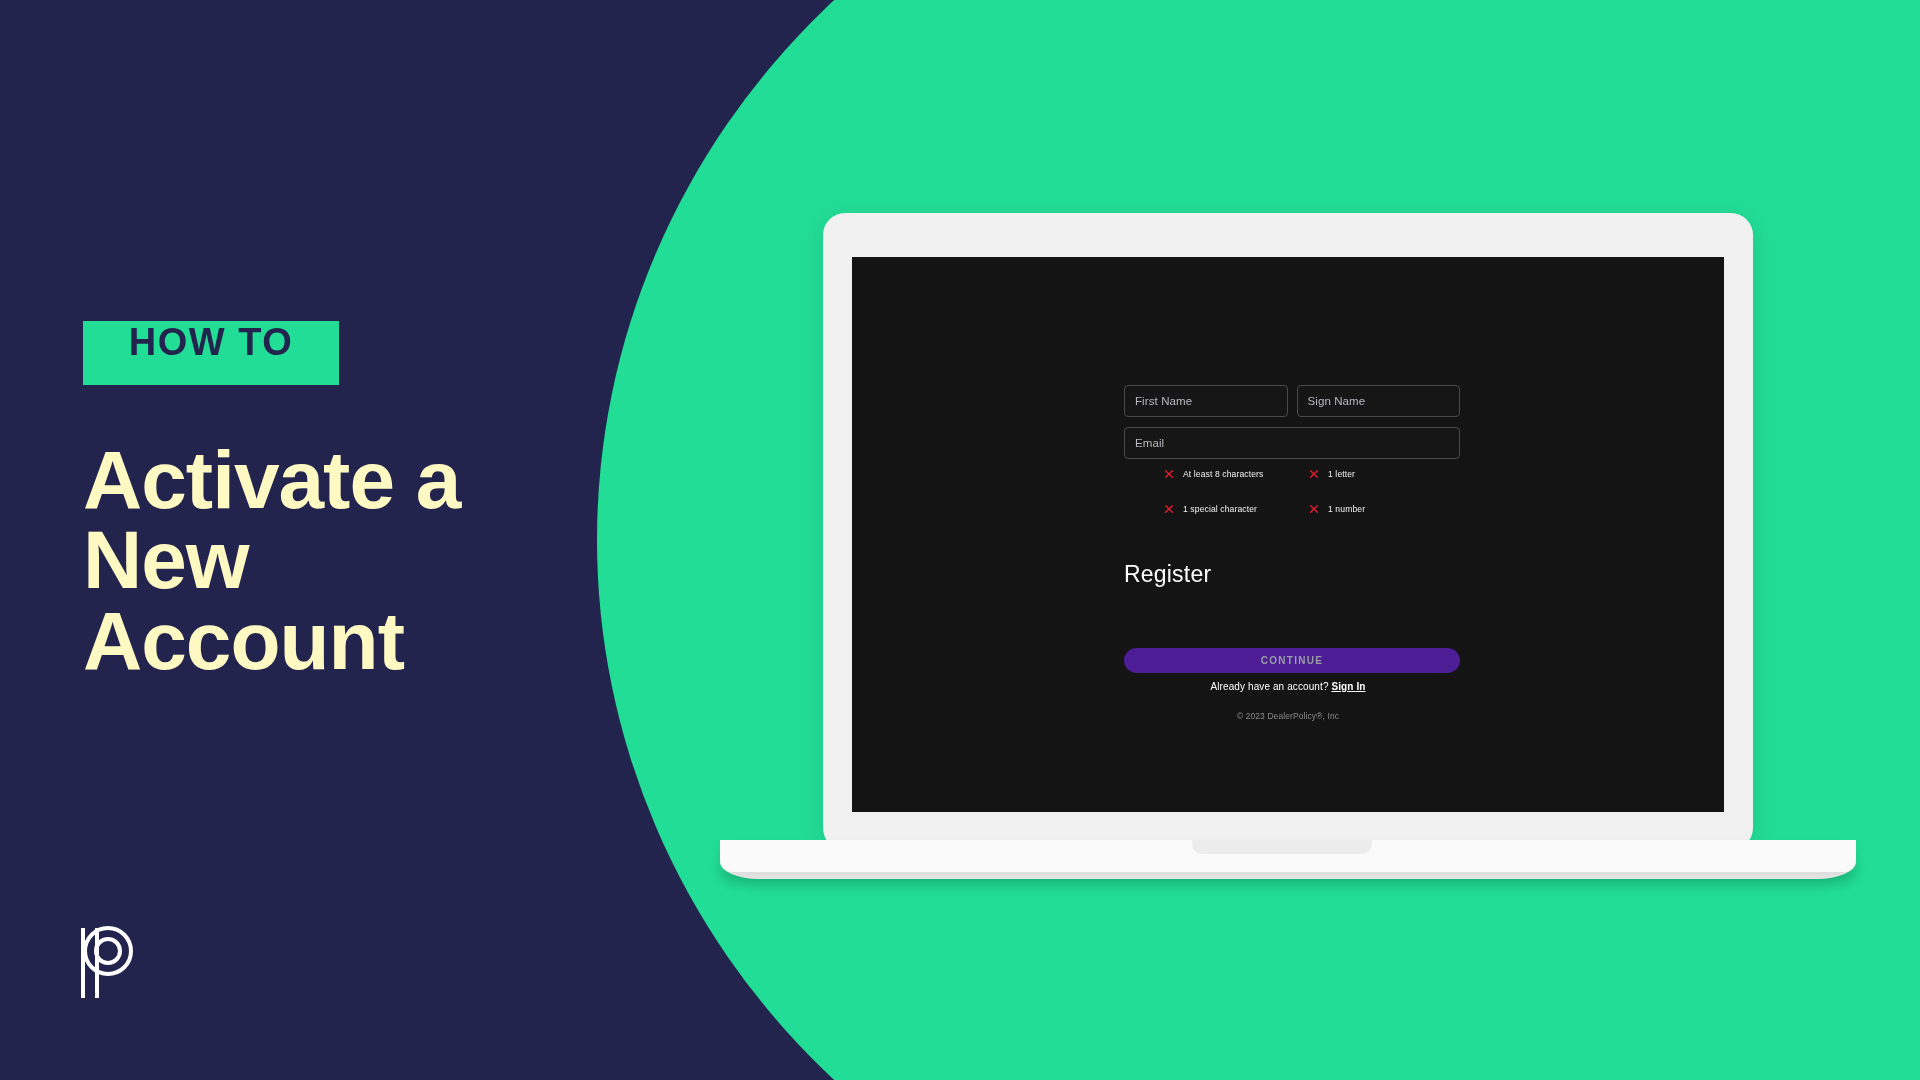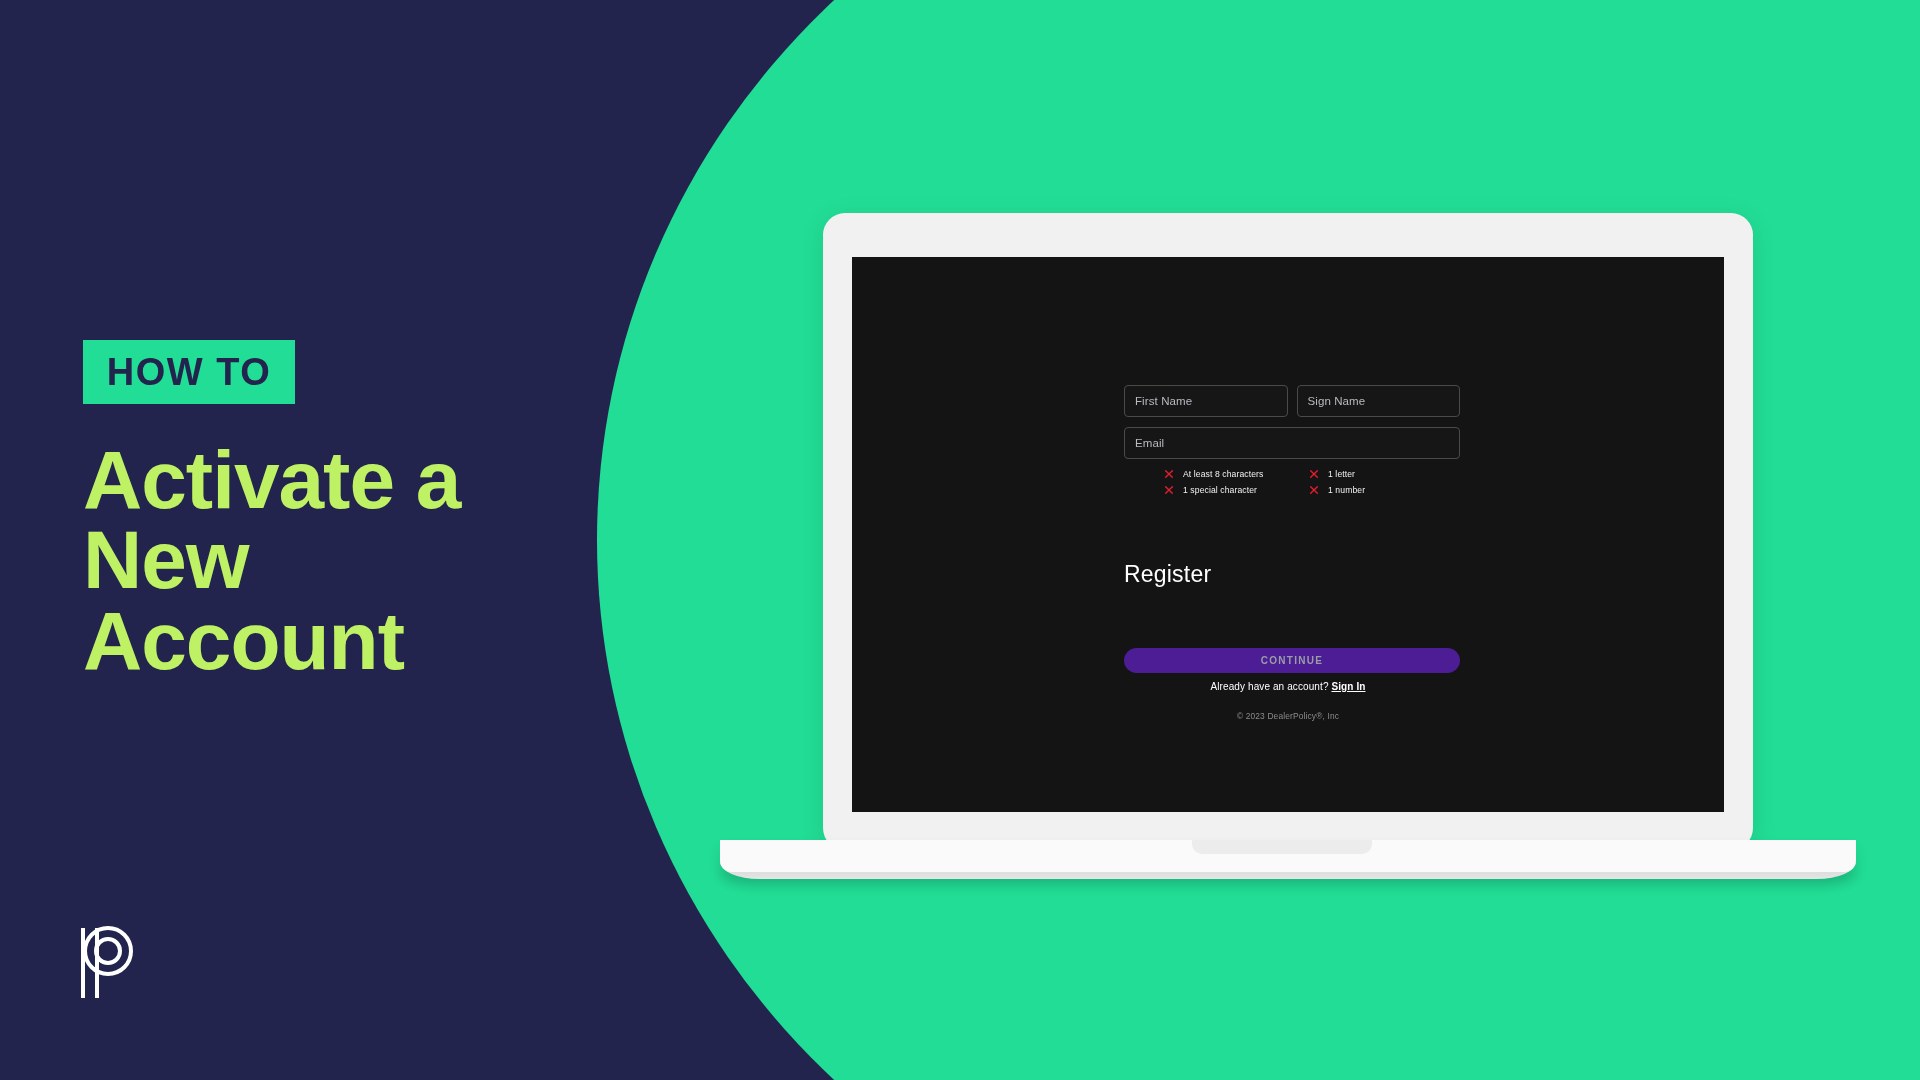--- a/index.html
+++ b/index.html
@@ -33,38 +33,37 @@
   }
 
   
   #left-panel {
     position:absolute;
     left:0; top:0;
     width:600px; height:1080px;
   }
   #howto-badge {
     position:absolute;
-    left:83px; top:340px;
-    width:212px; height:64px;
+    left:83px; top:321px;
+    width:256px; height:64px;
     background:#22DD96;
     display:flex;
-    align-items:center;
     justify-content:center;
   }
   #howto-badge span {
     color:#22244E;
     font-size:38px;
     font-weight:bold;
     letter-spacing:1.5px;
   }
   #headline {
     position:absolute;
     left:83px; top:440px;
     width:470px;
-    color:#bef264;
+    color:#fef9c3;
     font-size:82px;
     font-weight:bold;
     line-height:0.98;
     letter-spacing:-1px;
   }
 
   
   #logo {
     position:absolute;
     left:78px; top:922px;
@@ -152,21 +151,21 @@
     transform:translateY(-50%);
     width:17px; height:17px;
     cursor:pointer;
   }
 
   
   #pw-rules {
     margin-top:6px;
     display:grid;
     grid-template-columns:145px 145px;
-    row-gap:6px;
+    row-gap:25px;
     padding-left:40px;
   }
   .rule { display:flex; align-items:center; gap:9px; }
   .rule .xmark { width:10px; height:10px; flex:none; }
   .rule .rtext { font-size:8.6px; color:#f2f2f2; letter-spacing:0.1px; }
 
   
   #continue-btn {
     position:absolute;
     left:272px; top:391px;

